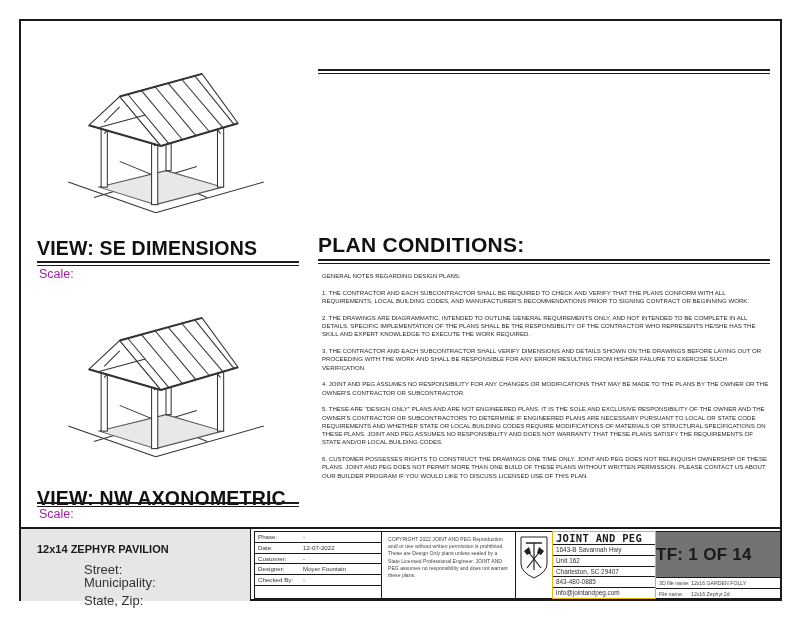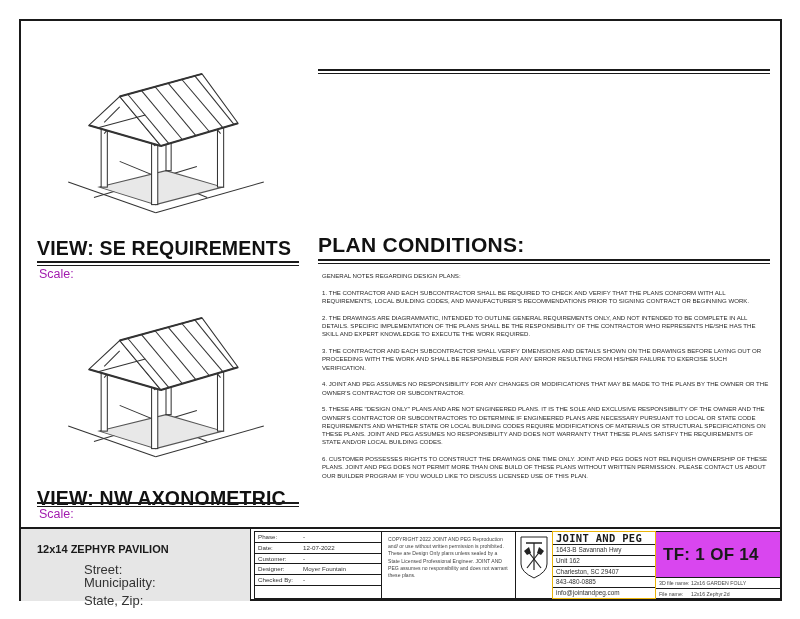--- a/index.html
+++ b/index.html
@@ -41,21 +41,21 @@
 
     .tb-logo { position: absolute; left: 495px; top: 2px; width: 36px; height: 68px; border-top: 1px solid #1a1a1a; border-bottom: 1px solid #1a1a1a; }
     .tb-logo svg { position: absolute; left: 2px; top: 2px; width: 32px; height: 46px; }
 
     .tb-company { position: absolute; left: 531px; top: 2px; width: 104px; height: 68px; border: 1px solid #eab308; }
     .tb-company .brand { height: 13px; border-bottom: 1px solid #1a1a1a; font-family: "DejaVu Sans Mono", monospace; font-weight: bold; font-size: 10.5px; line-height: 12px; padding-left: 3px; letter-spacing: 0.3px; }
     .tb-company .line { height: 10.8px; border-bottom: 1px solid #1a1a1a; font-size: 6.4px; line-height: 10px; padding-left: 3px; color: #333; }
     .tb-company .line:last-child { border-bottom: none; }
 
     .tb-sheet { position: absolute; left: 635px; top: 2px; width: 124px; height: 68px; border-top: 1px solid #1a1a1a; border-bottom: 1px solid #1a1a1a; }
-    .tb-sheet .num { height: 46px; background: #d946ef; border-bottom: 1px solid #1a1a1a; font-size: 17px; font-weight: bold; line-height: 46px; padding-left: 7px; letter-spacing: 0.3px; }
+    .tb-sheet .num { height: 46px; background: #737373; border-bottom: 1px solid #1a1a1a; font-size: 17px; font-weight: bold; line-height: 46px; letter-spacing: 0.3px; }
     .tb-sheet .meta { height: 10.5px; border-bottom: 1px solid #1a1a1a; font-size: 5.2px; line-height: 10px; padding-left: 3px; color: #444; position: relative; }
     .tb-sheet .meta:last-child { border-bottom: none; }
     .tb-sheet .meta .v { position: absolute; left: 35px; }
   </style>
 </head>
 <body>
 
 <div class="sheet">
 
   <div class="view-img" style="top:22px;">
@@ -83,21 +83,21 @@
           <line x1="76" y1="46" x2="116" y2="94"></line>
         <line x1="89" y1="42" x2="129" y2="90"></line>
           <line x1="102" y1="39" x2="142" y2="86"></line>
         <line x1="115" y1="35" x2="155" y2="82"></line>
           <line x1="128" y1="32" x2="166" y2="79"></line>
         <line x1="35" y1="82" x2="80" y2="70"></line>
           <line x1="40" y1="77" x2="55" y2="62"></line>
       </g>
     </svg>
   </div>
-  <div class="view-title" style="top:216px;">VIEW: SE REQUIREMENTS</div>
+  <div class="view-title" style="top:216px;">VIEW: SE DIMENSIONS</div>
   <div class="view-rule" style="top:240px;"></div>
   <div class="view-scale" style="top:246px;">Scale:</div>
 
   <div class="view-img" style="top:266px;">
     <svg viewBox="0 0 200 170">
       <g fill="none" stroke="#333" stroke-width="1">
         <line x1="5" y1="135" x2="90" y2="165"></line>
           <line x1="90" y1="165" x2="195" y2="135"></line>
         <line x1="55" y1="115" x2="140" y2="150"></line>
           <line x1="30" y1="150" x2="130" y2="120"></line>

